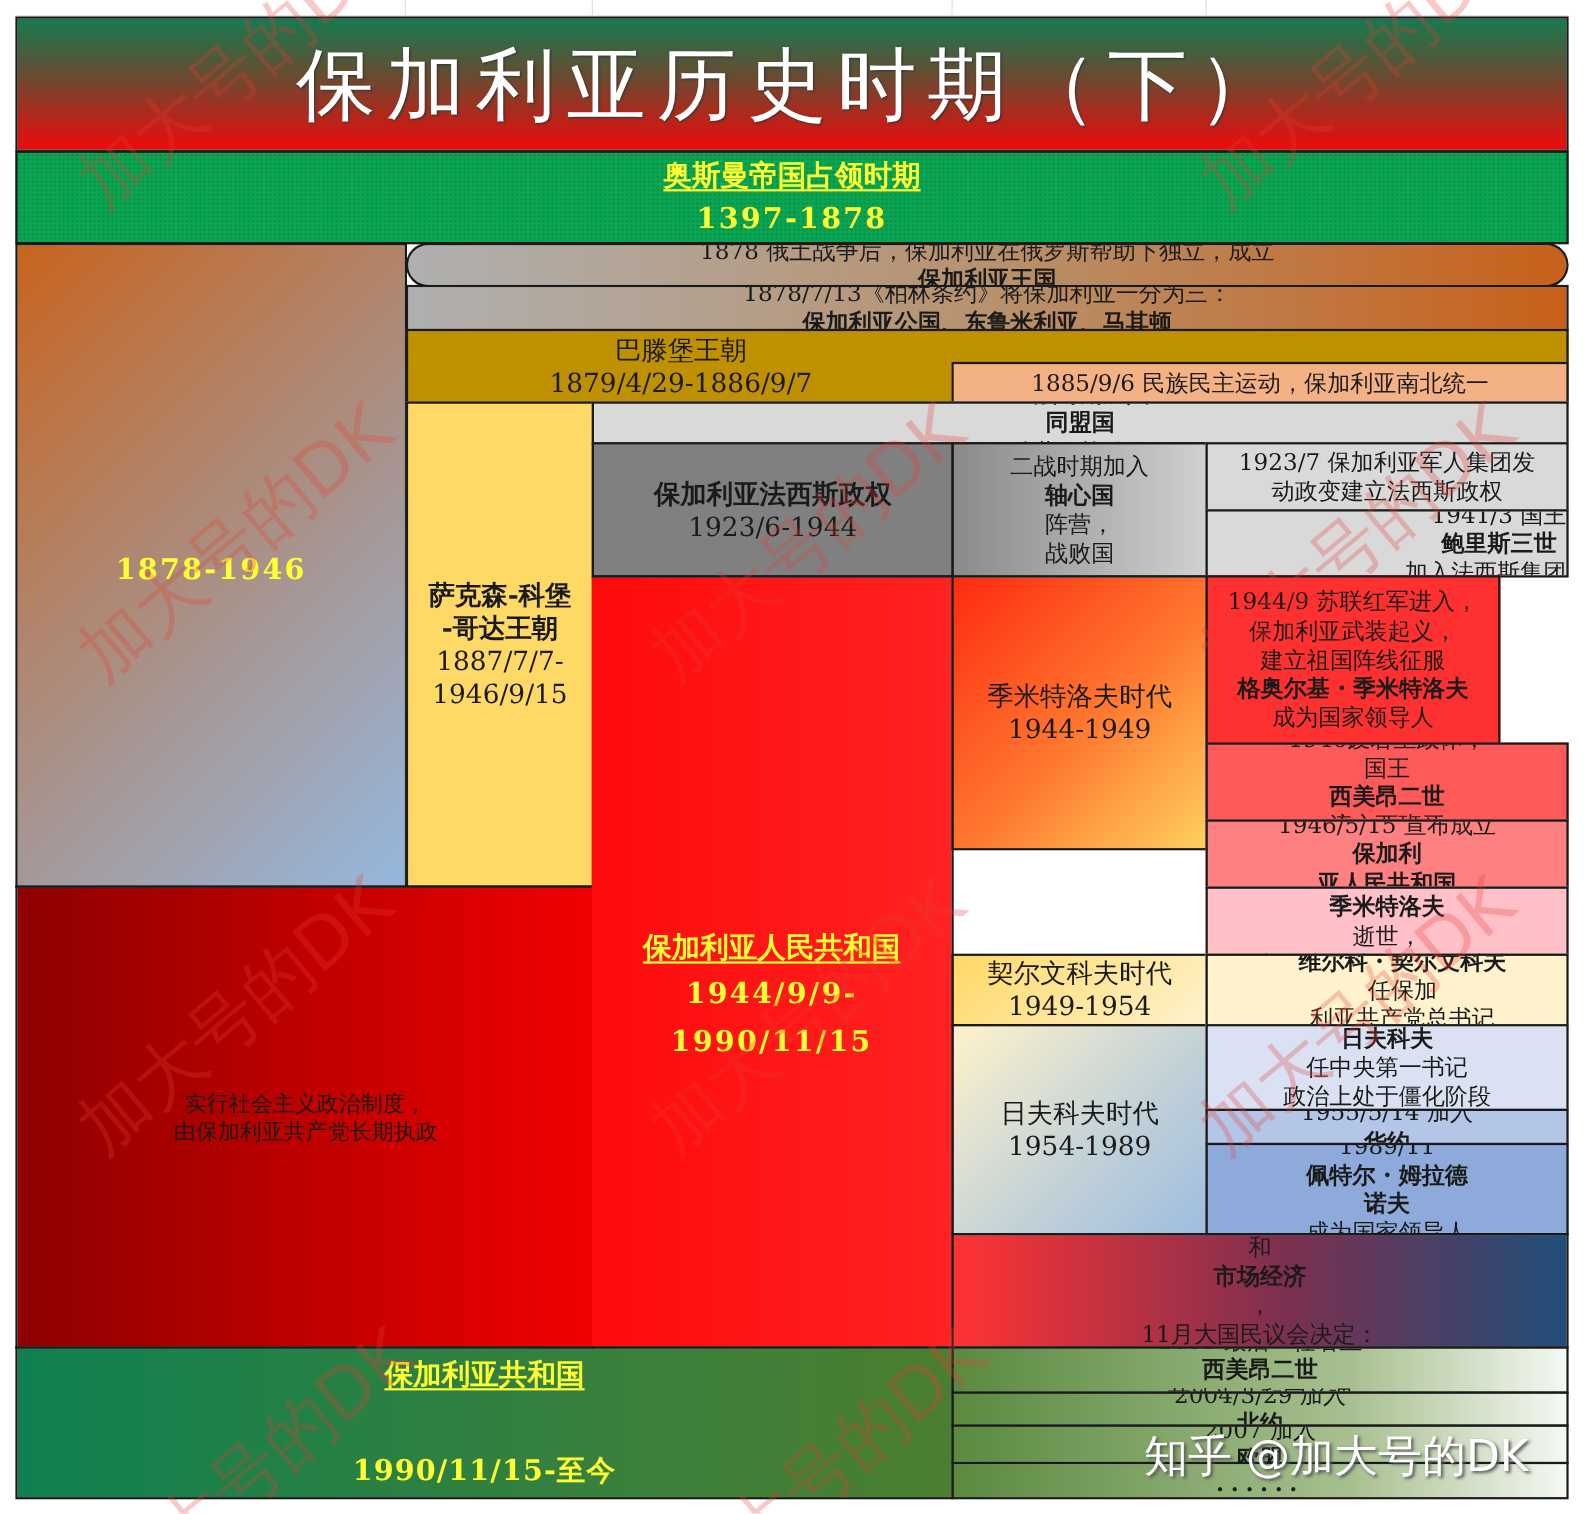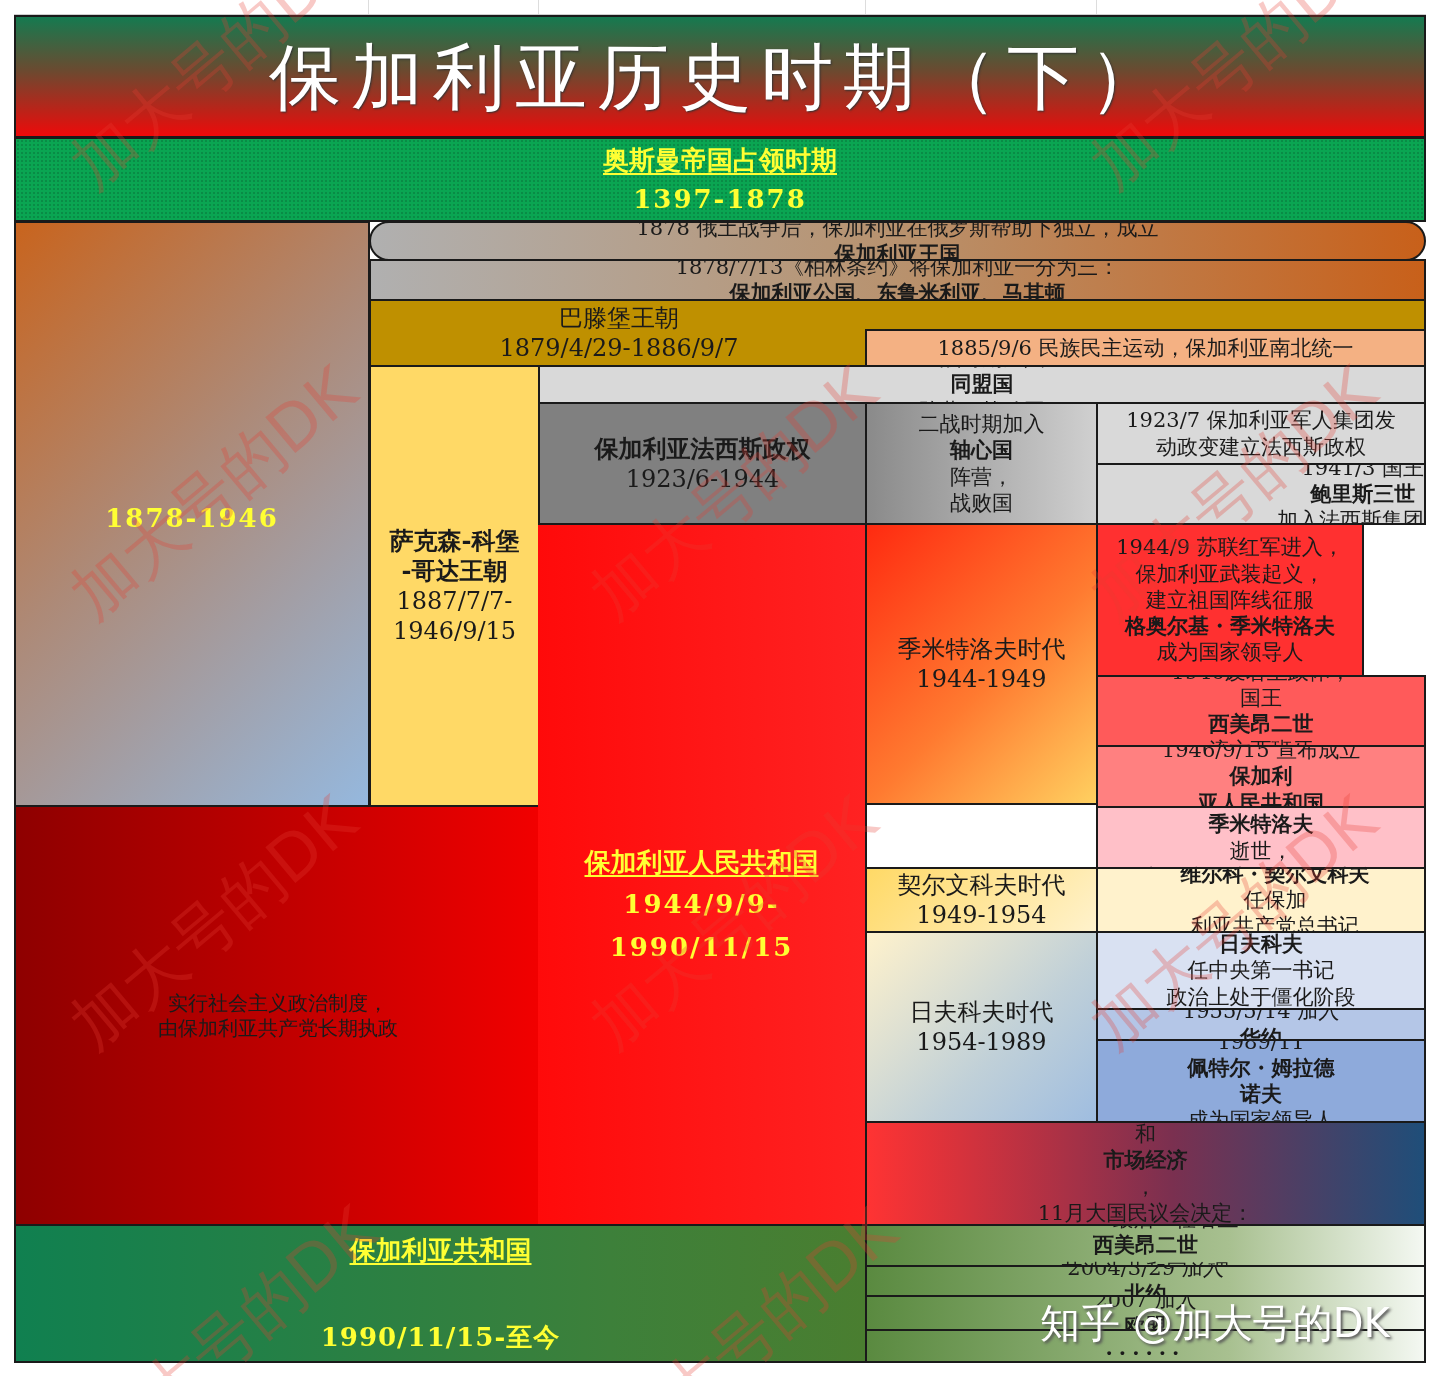--- a/index.html
+++ b/index.html
@@ -111,21 +111,21 @@
   <span>由保加利亚共产党长期执政</span>
 </div>
 
 <div class="cell" style="left:538px;top:523px;width:329px;height:703px;background:linear-gradient(90deg,#ff0a0a 0%,#ff2222 100%);border-left:none;border-top:2px solid #1a1a1a;">
   <span class="ylw ul f26" style="margin-top:60px">保加利亚人民共和国</span>
   <span class="ylw f26" style="margin-top:10px;letter-spacing:2px">1944/9/9-</span>
   <span class="ylw f26" style="margin-top:10px;letter-spacing:2px">1990/11/15</span>
 </div>
 <div style="position:absolute;left:538px;top:805px;width:2px;height:2px;"></div>
 
-<div class="cell f24" style="left:865px;top:523px;width:233px;height:282px;background:linear-gradient(135deg,#ff2a10 0%,#ff7a30 55%,#ffd060 100%);">
+<div class="cell f24" style="left:865px;top:523px;width:233px;height:250px;background:linear-gradient(135deg,#ff2a10 0%,#ff7a30 55%,#ffd060 100%);">
   <span>季米特洛夫时代</span>
   <span>1944-1949</span>
 </div>
 <div class="cell f24" style="left:865px;top:867px;width:233px;height:66px;background:linear-gradient(135deg,#ffd966 0%,#fff2cc 100%);">
   <span>契尔文科夫时代</span>
   <span>1949-1954</span>
 </div>
 <div class="cell f24" style="left:865px;top:931px;width:233px;height:192px;background:linear-gradient(135deg,#fff2cc 0%,#c0d0d8 60%,#9fbde0 100%);">
   <span>日夫科夫时代</span>
   <span>1954-1989</span>
@@ -141,21 +141,21 @@
 <div class="cell f22" style="left:1096px;top:675px;width:330px;height:72px;background:#ff5a5a;">
   <span>1946废君主政体，</span>
   <span>
       <span>国王</span>
       <span class="b">西美昂二世</span>
       <span>流亡西班牙</span>
     </span>
 </div>
 <div class="cell f22" style="left:1096px;top:745px;width:330px;height:63px;background:#ff8080;">
   <span>
-      <span>1946/9/15 宣布成立</span>
+      <span>1946/5/15 宣布成立</span>
       <span class="b">保加利</span>
     </span>
   <span class="b">亚人民共和国</span>
 </div>
 <div class="cell f22" style="left:1096px;top:806px;width:330px;height:63px;background:#ffc0c8;">
   <span>
       <span>1949 </span>
       <span class="b">季米特洛夫</span>
       <span>逝世，</span>
     </span>

